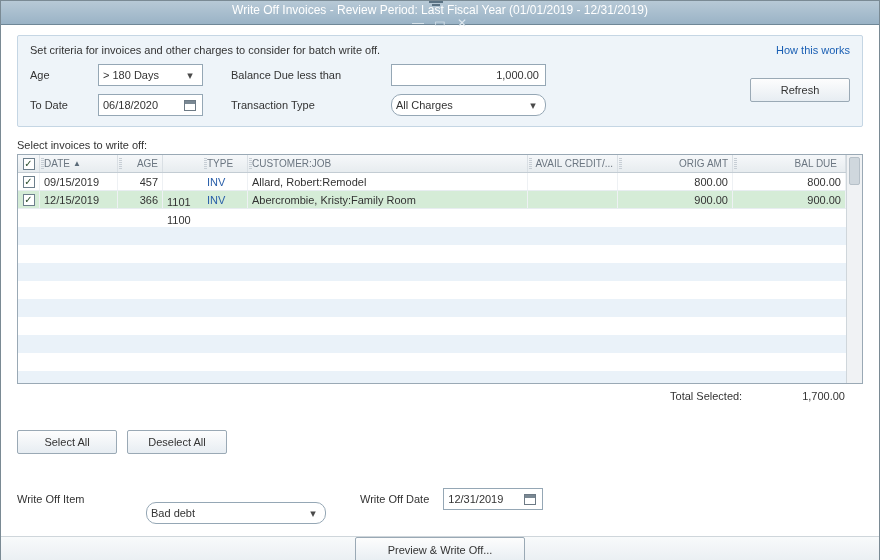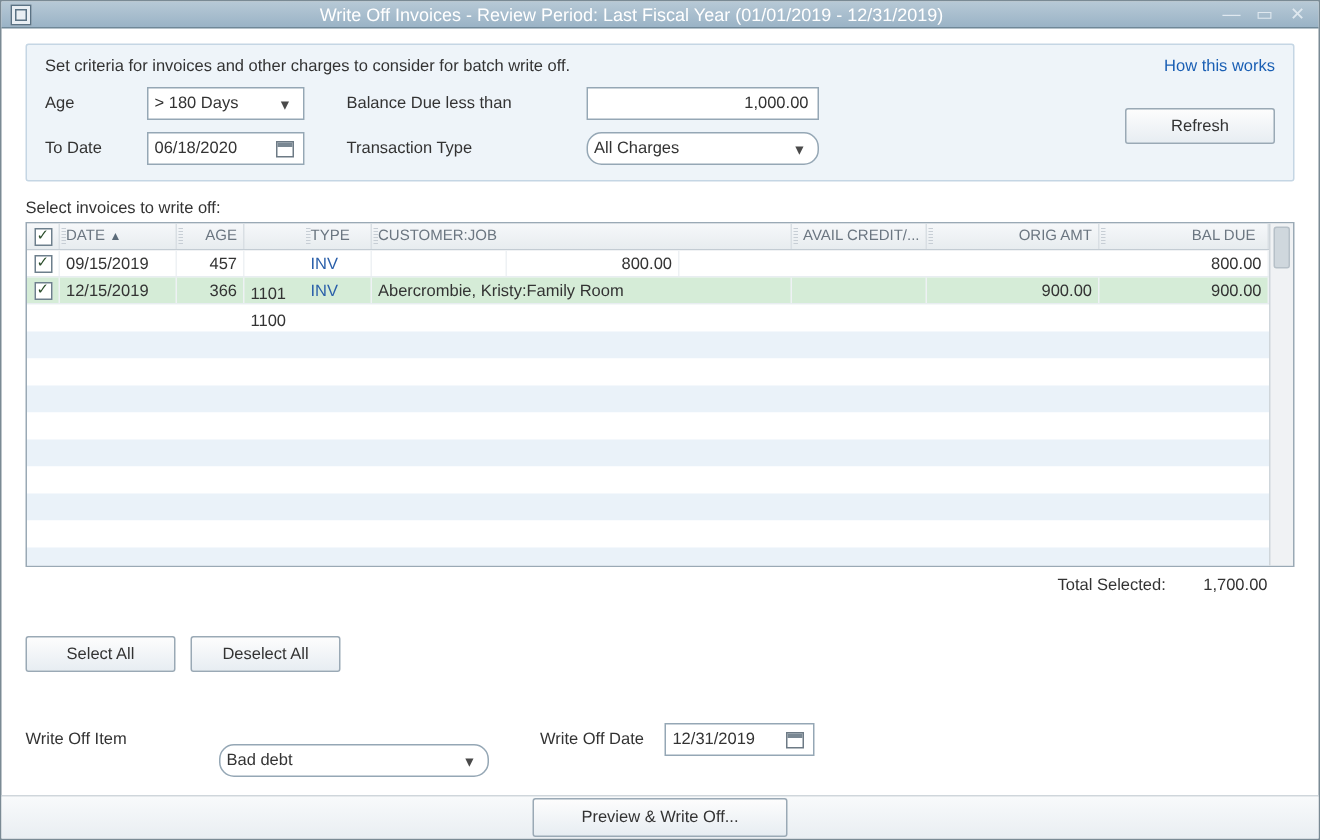--- a/index.html
+++ b/index.html
@@ -6,20 +6,21 @@
   html, body { margin:0; padding:0; font-family: Tahoma, Arial, sans-serif; font-size:11px; color:#333; }
   body { background:#fff; }
   .window {
     width:880px; height:560px; border:1px solid #7a8a94; background:#fff;
     display:flex; flex-direction:column; position:relative;
   }
   .titlebar {
     height:24px; background:linear-gradient(#b7c9d6,#9ab3c6);
     display:flex; align-items:center; padding:0 6px; color:#fff; font-size:12px;
     border-bottom:1px solid #6f8797;
+    flex-direction:column;
   }
   .titlebar-icon { width:14px; height:14px; background:#e8eef3; border:1px solid #5a7284; margin-right:8px; display:inline-block; position:relative;}
   .titlebar-icon:before { content:""; position:absolute; left:2px; top:2px; right:2px; bottom:2px; border:1px solid #5a7284;}
   .title-text { flex:1; text-align:center; color:#fff; }
   .title-buttons { display:flex; gap:6px; }
   .title-btn { width:16px; height:14px; color:#dfe8ef; font-size:12px; line-height:12px;
     text-align:center; cursor:default;}
   .content { flex:1; padding:10px 16px 12px 16px; display:flex; flex-direction:column; }
   .criteria-panel {
     border:1px solid #c5d6e4; background:#eef4f9; padding:8px 12px 10px 12px;
@@ -76,21 +77,21 @@
   .grow.alt0 { background:#fff;}
   .grow.alt1 { background:#eaf2f9;}
   .chkbox {
     width:12px; height:12px; border:1px solid #6d7f8c; background:#fff; display:inline-flex;
     align-items:center; justify-content:center; font-size:10px; line-height:10px; color:#2a4d2a;
   }
   .inv-link { color:#2a5fa9;}
   .vscroll { width:16px; background:#f0f2f4; border-left:1px solid #cfd6db; position:relative;}
   .vscroll .thumb{ position:absolute; top:2px; left:2px; right:2px; height:28px; background:#cfd7dd; border:1px solid #b6c0c8; border-radius:2px;}
   .totals-row {
-    display:flex; justify-content:flex-end; align-items:center; height:22px; gap:25px;
+    display:flex; justify-content:flex-end; align-items:center; height:22px; gap:60px;
     padding:2px 18px 0 0; font-size:11px;
   }
   .sel-buttons { margin-top:24px; display:flex; gap:10px;}
   .writeoff-row { margin-top:20px; display:flex; align-items:center; gap:14px;}
   .writeoff-row .lblw { width:115px;}
   .wo-select { width:180px;margin-top:28px;}
   .footer-bar {
     height:38px; border-top:1px solid #cfd6db; background:linear-gradient(#f8fafb,#e9eef2);
     display:flex; align-items:center; justify-content:center; padding:0 14px;
   }
@@ -207,20 +208,21 @@
             <div class="grow data">
               <div class="gc col-chk" style="justify-content: center;">
                 <span class="chkbox">✓</span>
               </div>
               <div class="gc col-date">09/15/2019</div>
               <div class="gc col-age num">457</div>
               <div class="gc col-num">1101</div>
               <div class="gc col-type">
                 <span class="inv-link">INV</span>
               </div>
+              <div class="gc col-cust">Allard, Robert:Remodel</div>
               <div class="gc col-avail num"></div>
               <div class="gc col-orig num">800.00</div>
               <div class="gc col-bal num">800.00</div>
             </div>
             <div class="grow data sel">
               <div class="gc col-chk" style="justify-content: center;">
                 <span class="chkbox">✓</span>
               </div>
               <div class="gc col-date">12/15/2019</div>
               <div class="gc col-age num">366</div>

